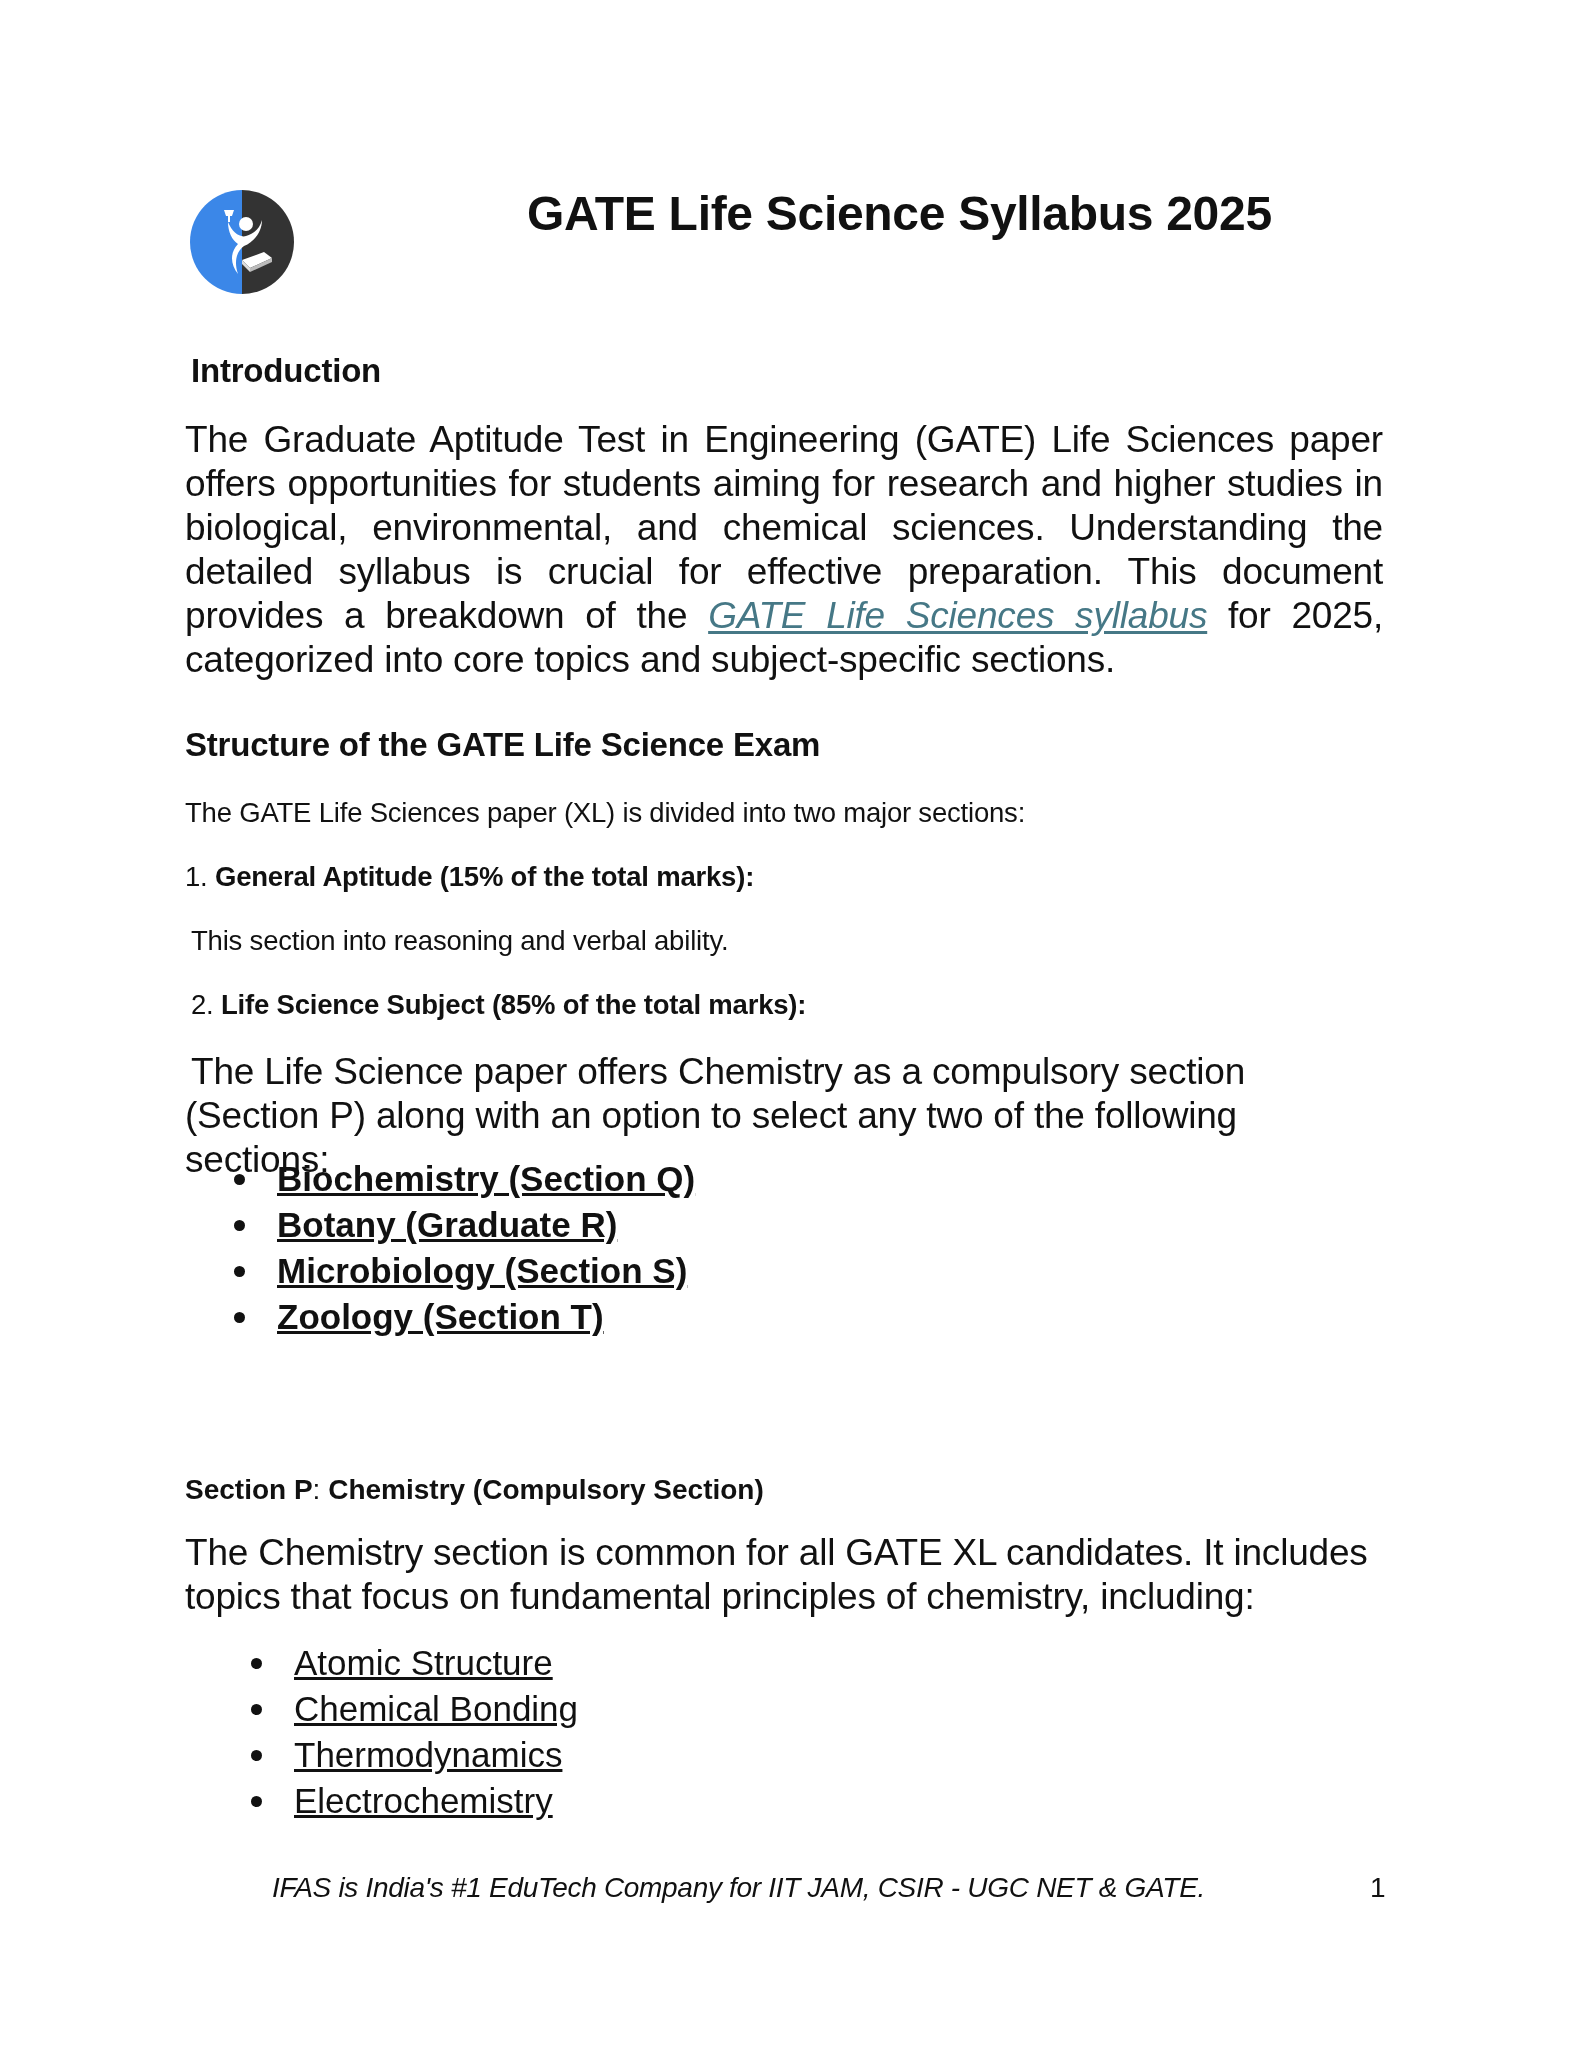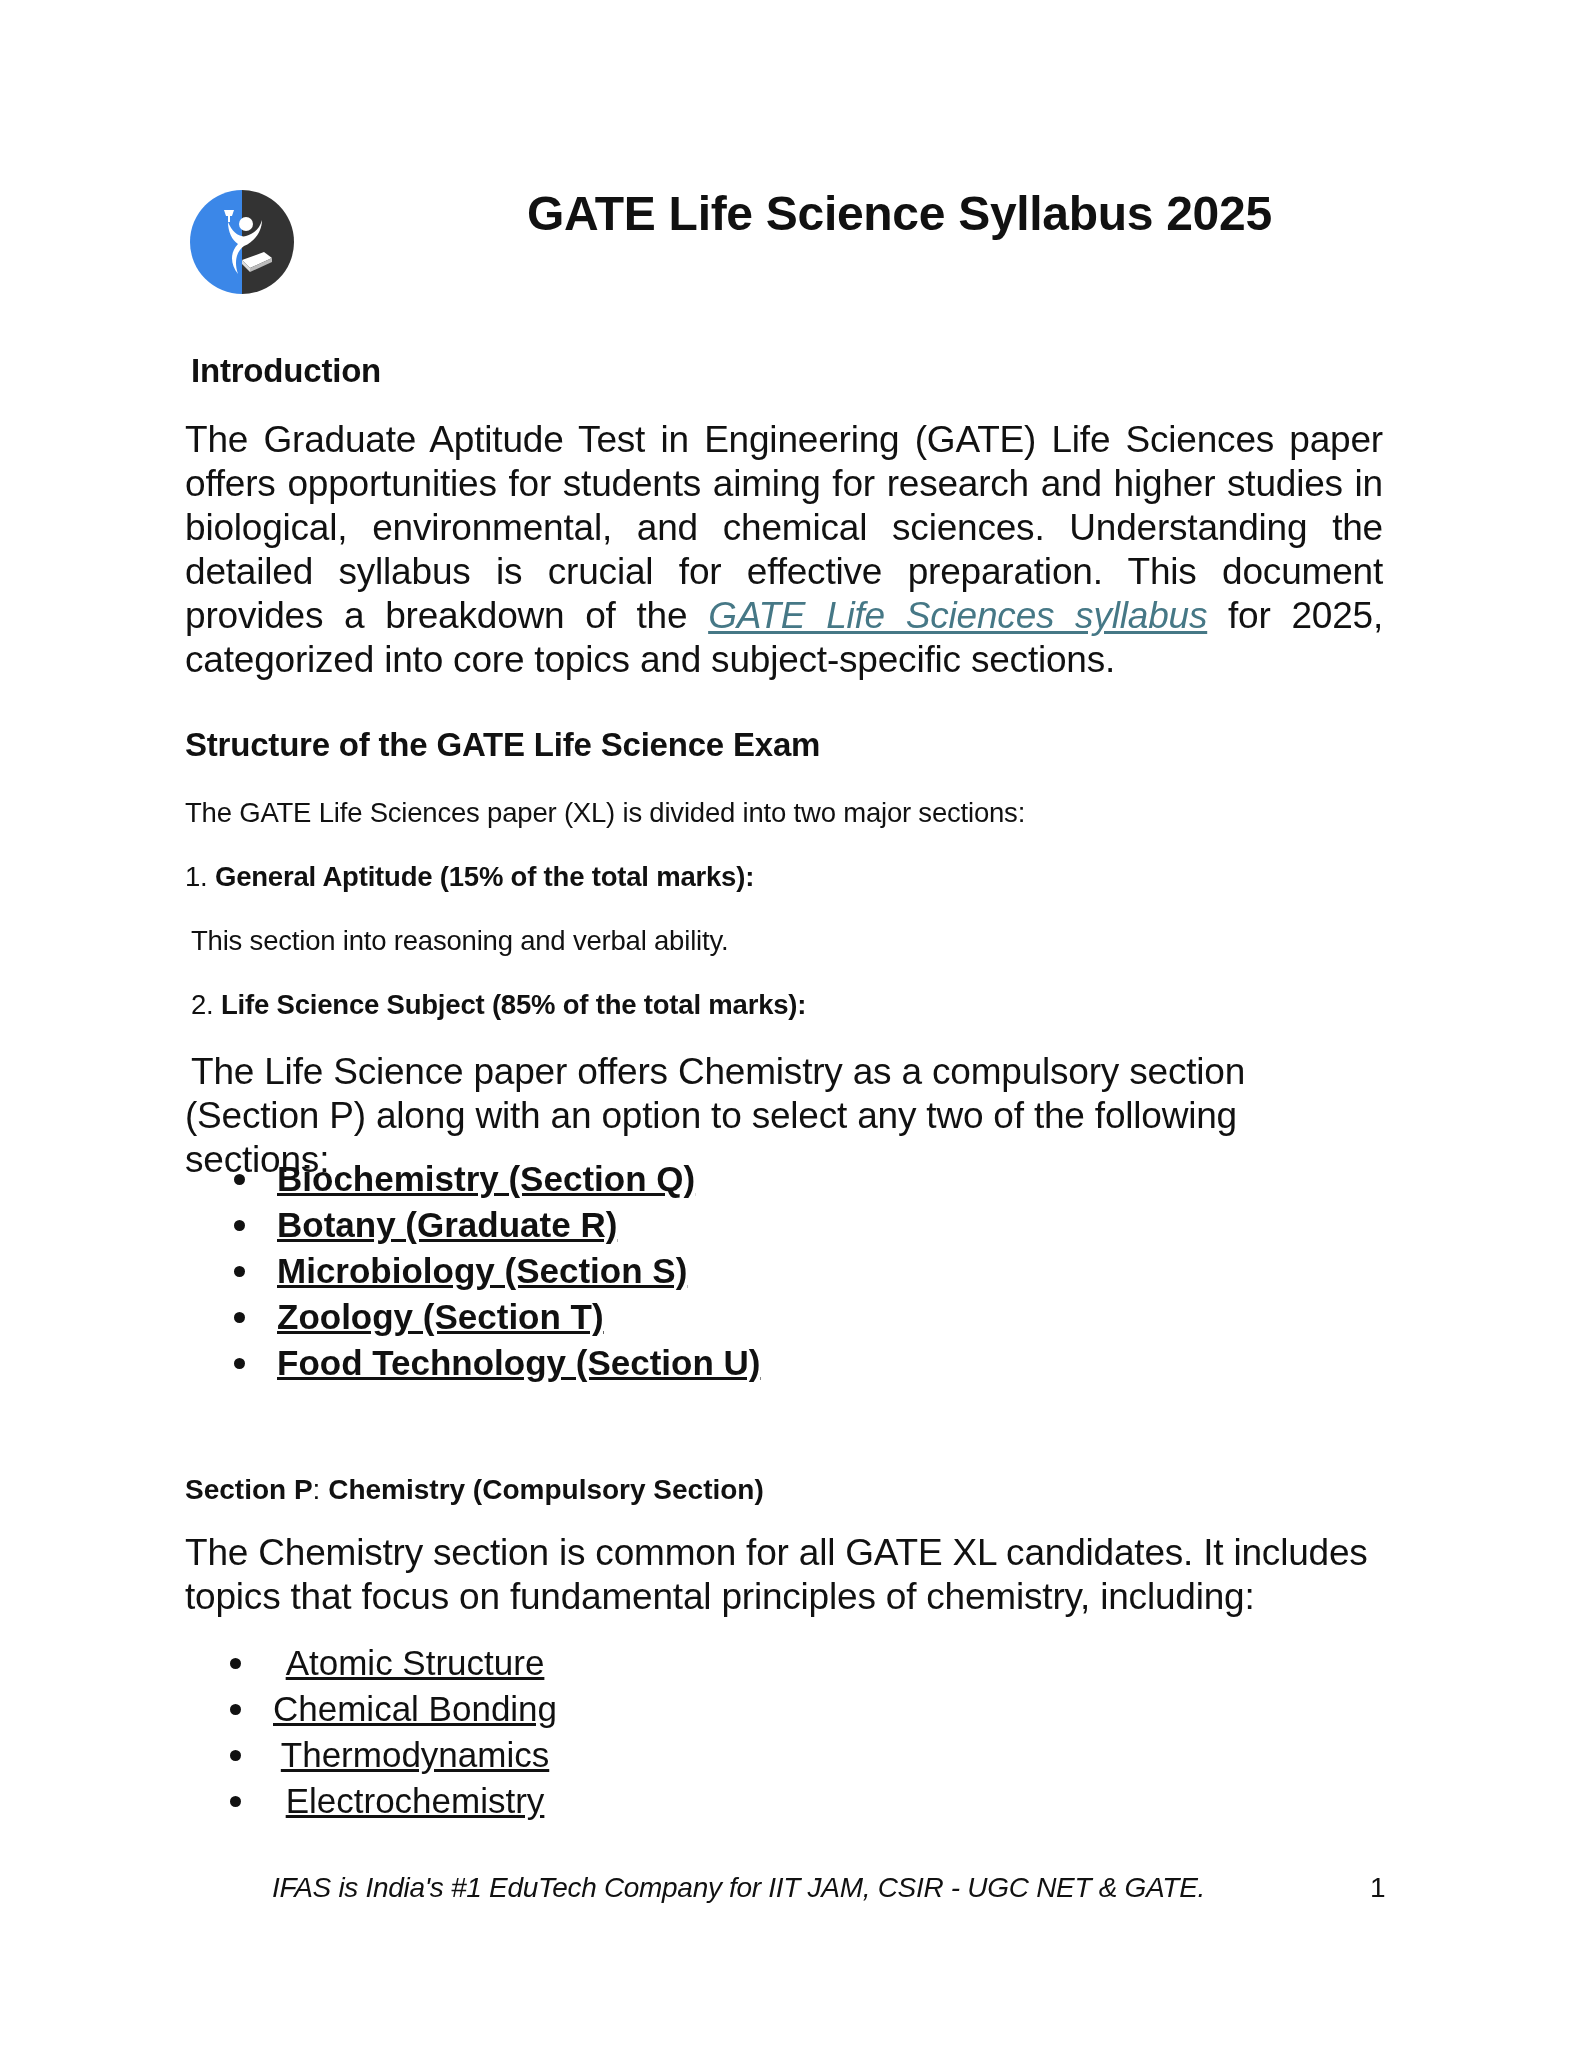--- a/index.html
+++ b/index.html
@@ -86,30 +86,29 @@
   <span>2. </span><b>Life Science Subject (85% of the total marks):</b>
 </div>
 
 <div class="abs p left" style="top:1050px; text-indent:6px;">The Life Science paper offers Chemistry as a compulsory section (Section P) along with an option to select any two of the following sections:</div>
 
 <ul class="abs list bold" style="left:185px; top:1156px;">
   <li><span class="bullet"></span><span>Biochemistry (Section Q)</span></li>
   <li><span class="bullet"></span><span>Botany (Graduate R)</span></li>
   <li><span class="bullet"></span><span>Microbiology (Section S)</span></li>
   <li><span class="bullet"></span><span>Zoology (Section T)</span></li>
-  <li><span class="bullet"></span><span>Food Technology (Section U)</span></li>
 </ul>
 
 <div class="abs h3" style="left:185px; top:1474px;">
   <span>Section P</span><span style="font-weight:normal">: </span><span>Chemistry (Compulsory Section)</span>
 </div>
 
 <div class="abs p left" style="top:1531px;">The Chemistry section is common for all GATE XL candidates. It includes topics that focus on fundamental principles of chemistry, including:</div>
 
-<ul class="abs list" style="left:181px; top:1640px;text-align:center;">
+<ul class="abs list" style="left:202px; top:1640px;">
   <li><span class="bullet"></span><span>Atomic Structure</span></li>
   <li><span class="bullet"></span><span>Chemical Bonding</span></li>
   <li><span class="bullet"></span><span>Thermodynamics</span></li>
   <li><span class="bullet"></span><span>Electrochemistry</span></li>
 </ul>
 
 <div class="abs footer">IFAS is India's #1 EduTech Company for IIT JAM, CSIR - UGC NET &amp; GATE.</div>
 <div class="abs pagenum">1</div>
 
 </body></html>

